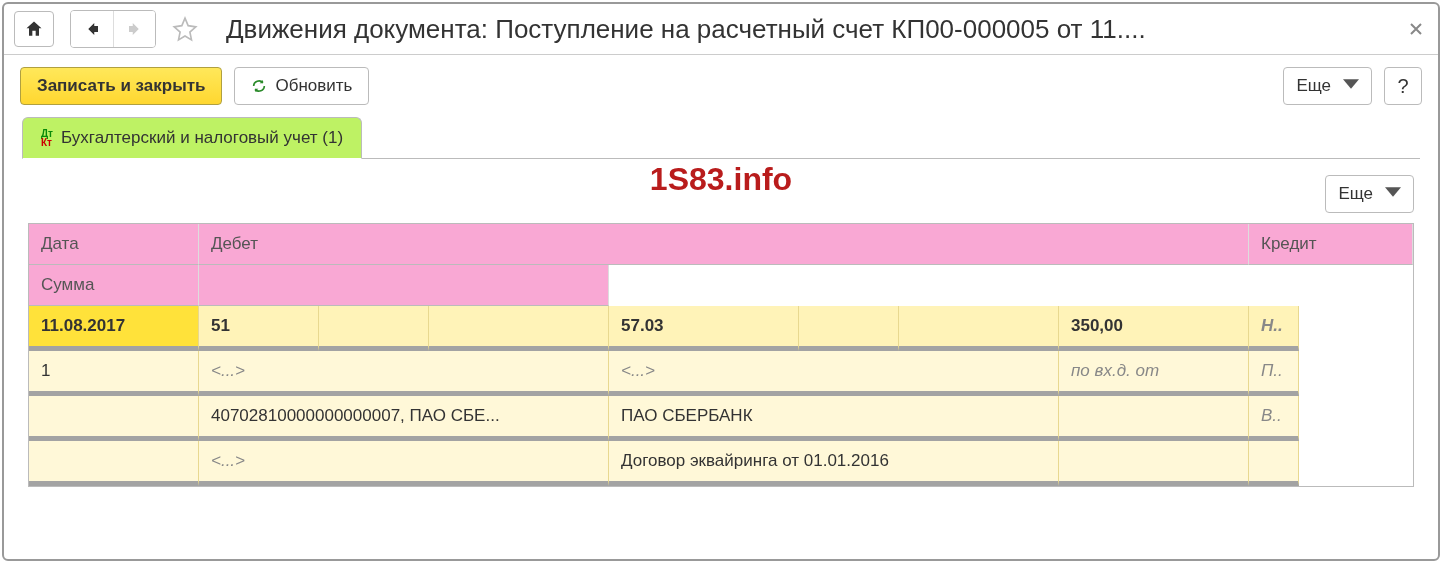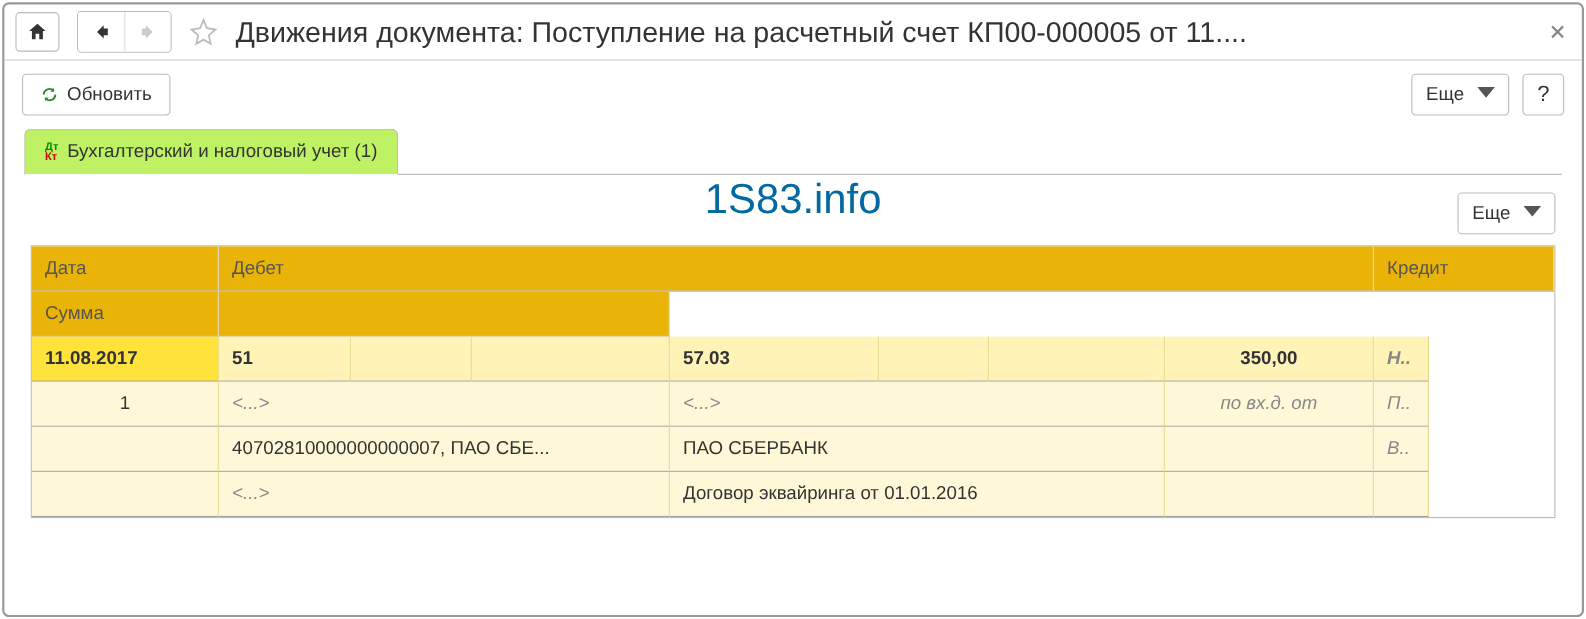--- a/index.html
+++ b/index.html
@@ -7,21 +7,21 @@
 .window { border: 2px solid #999; border-radius: 6px; margin: 2px; overflow: hidden; position: relative; height: 559px; }
 
 .titlebar { display: flex; align-items: center; padding: 6px 10px; gap: 8px; border-bottom: 1px solid #ccc; }
 .icon-btn { width: 40px; height: 36px; background: #fff; border: 1px solid #bbb; border-radius: 4px; display: flex; align-items: center; justify-content: center; cursor: pointer; }
 .icon-btn.home svg { width: 20px; height: 20px; }
 .nav-arrows { display: flex; border: 1px solid #bbb; border-radius: 4px; overflow: hidden; margin-left: 8px; }
 .nav-arrows .arrow { width: 42px; height: 36px; background: #fff; display: flex; align-items: center; justify-content: center; cursor: pointer; }
 .nav-arrows .arrow + .arrow { border-left: 1px solid #ddd; }
 .arrow.disabled { color: #bbb; }
 .star { width: 30px; height: 30px; display: flex; align-items: center; justify-content: center; margin: 0 6px; cursor: pointer; }
-.title { font-size: 26px; color: #333; white-space: nowrap; overflow: hidden; text-overflow: ellipsis; flex: 1; }
+.title { font-size: 26px; color: #333; white-space: nowrap; overflow: hidden; text-overflow: ellipsis; flex: 1; margin-left: 12px; }
 .close-x { width: 24px; height: 24px; display: flex; align-items: center; justify-content: center; cursor: pointer; color: #888; font-size: 18px; }
 
 .toolbar { display: flex; align-items: center; padding: 12px 16px; gap: 12px; }
 .btn { height: 38px; padding: 0 16px; border: 1px solid #b0a040; border-radius: 4px; display: flex; align-items: center; gap: 8px; cursor: pointer; font-size: 17px; }
 .btn.primary { background: linear-gradient(#ffe85a, #ffd730); font-weight: bold; color: #333; }
 .btn.secondary { background: #fff; border-color: #bbb; }
 .btn.secondary svg { width: 16px; height: 16px; }
 .spacer { flex: 1; }
 .btn.more { padding: 4px 12px; }
 .btn.help { width: 38px; padding: 0; justify-content: center; font-size: 20px; }
@@ -30,34 +30,34 @@
 .checkbox { width: 20px; height: 20px; border: 1px solid #999; border-radius: 3px; background: #fff; cursor: pointer; }
 
 .tabs { display: flex; padding: 0 18px; position: relative; }
 .tabs::after { content: ""; position: absolute; left: 18px; right: 18px; bottom: 0; height: 1px; background: #bbb; }
 .tab { display: flex; align-items: center; gap: 8px; padding: 10px 18px; border: 1px solid #bbb; border-bottom: 1px solid #fff; background: #bef264; border-radius: 6px 6px 0 0; font-size: 17px; position: relative; z-index: 1; cursor: pointer; }
 .tab .dtkt { font-size: 10px; line-height: 9px; }
 .tab .dtkt .dt { color: #0a8a0a; font-weight: bold; }
 .tab .dtkt .kt { color: #c00; font-weight: bold; }
 
 .tab-body { padding: 16px 24px 0; position: relative; }
-.watermark { position: absolute; top: 2px; left: 50%; transform: translateX(-50%); font-size: 38px; font-weight: normal; color: #0369a1; pointer-events: none; }
+.watermark { position: absolute; top: 2px; left: 50%; transform: translateX(-50%); font-size: 32px; font-weight: bold; color: #b91c1c; pointer-events: none; }
 .tab-toolbar { display: flex; justify-content: flex-end; padding-bottom: 10px; }
 
 .grid { border: 1px solid #bbb; }
 .grid-row { display: grid; grid-template-columns: 170px 120px 110px 180px 190px 100px 160px 190px 50px; }
-.grid-header .cell { background: #eab308; font-weight: normal; color: #555; padding: 10px 12px; border-right: 1px solid #ddd; border-bottom: 1px solid #bbb; font-size: 17px; }
+.grid-header .cell { background: #f9a8d4; font-weight: normal; color: #555; padding: 10px 12px; border-right: 1px solid #ddd; border-bottom: 1px solid #bbb; font-size: 17px; }
 .grid-header .cell.debit { grid-column: 2 / 5; }
 .grid-header .cell.credit { grid-column: 5 / 8; }
 .grid-header { display: grid; grid-template-columns: 170px 410px 450px 190px 50px; }
 
-.data-row .cell { padding: 10px 12px; border-right: 1px solid #e8d890; border-bottom: 1px solid #a3a3a3; font-size: 17px; background: #fff8d8; }
+.data-row .cell { padding: 10px 12px; border-right: 1px solid #e8d890; border-bottom: 5px solid #a3a3a3; font-size: 17px; background: #fff8d8; }
 .data-row.r1 .cell { background: #fff3b8; font-weight: bold; }
 .data-row.r1 .cell.date { background: #ffe23a; }
-.cell.right { text-align: center; }
+.cell.right { text-align: left; }
 .cell.italic { font-style: italic; color: #888; }
 .cell.last { color: #888; font-style: italic; }
 
 .chevron-down { display: inline-block; margin-left: 4px; }
 </style>
 </head>
 <body>
 
 <div class="window">
 
@@ -86,20 +86,23 @@
     </div>
     <div class="title">Движения документа: Поступление на расчетный счет КП00-000005 от 11....</div>
     <div class="close-x">
       <svg width="14" height="14" viewBox="0 0 14 14">
           <path stroke="#888" stroke-width="2" d="M2 2l10 10M12 2L2 12"></path>
         </svg>
     </div>
   </div>
 
   <div class="toolbar">
+    <div class="btn primary">
+      <span>Записать и закрыть</span>
+    </div>
     <div class="btn secondary">
       <svg viewBox="0 0 24 24">
           <path fill="none" stroke="#2a8a2a" stroke-width="2.5" d="M4 12a8 8 0 0 1 14-5M20 12a8 8 0 0 1-14 5"></path>
           <path fill="#2a8a2a" d="M18 3v5h-5zM6 21v-5h5z"></path>
         </svg>
       <span>Обновить</span>
     </div>
     <div class="spacer"></div>
     <div class="btn secondary more">
       <span>Еще</span>

